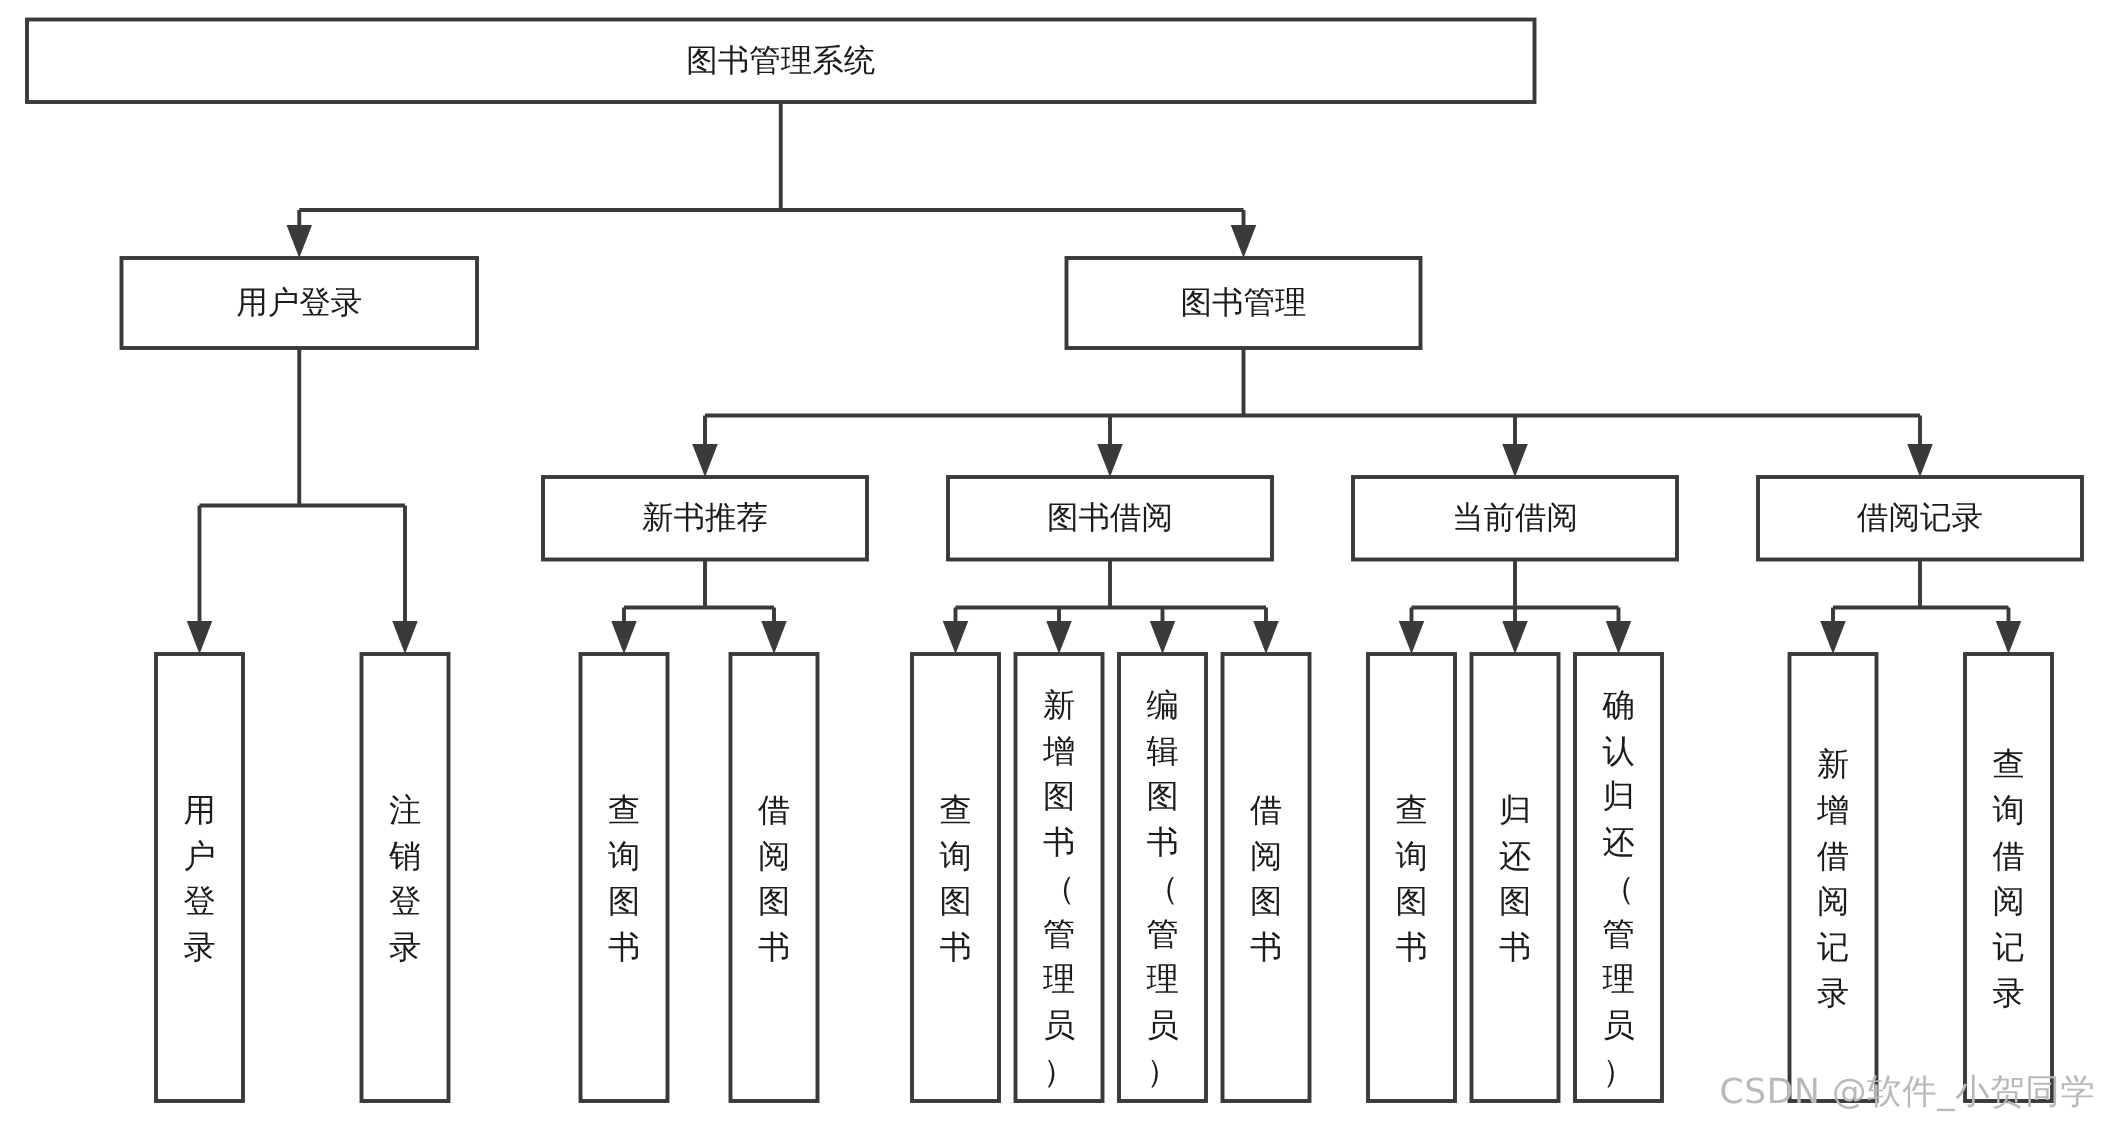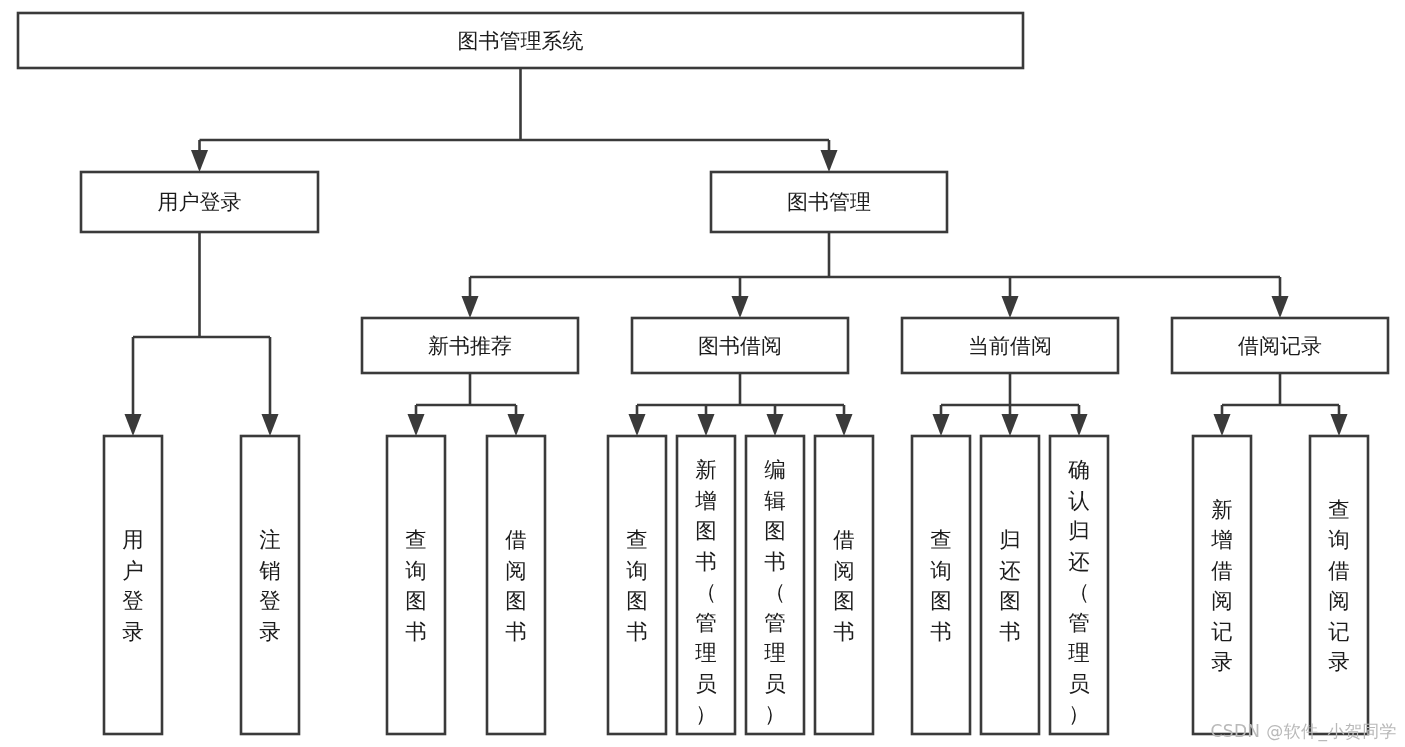--- a/index.html
+++ b/index.html
@@ -52,21 +52,21 @@
   }
   .node-label.vertical {
     font-size: 21.5px;
     text-anchor: middle;
   }
   .watermark {
     position: absolute;
     right: 8px;
     bottom: 4px;
     color: #b9b9b9;
-    font-size: 17px;
+    font-size: 23px;
     font-family: "DejaVu Sans", "Liberation Sans", sans-serif;
     letter-spacing: 0.4px;
     white-space: nowrap;
     pointer-events: none;
   }
 </style>
 </head>
 <body>
 
 <div id="diagram-root">

